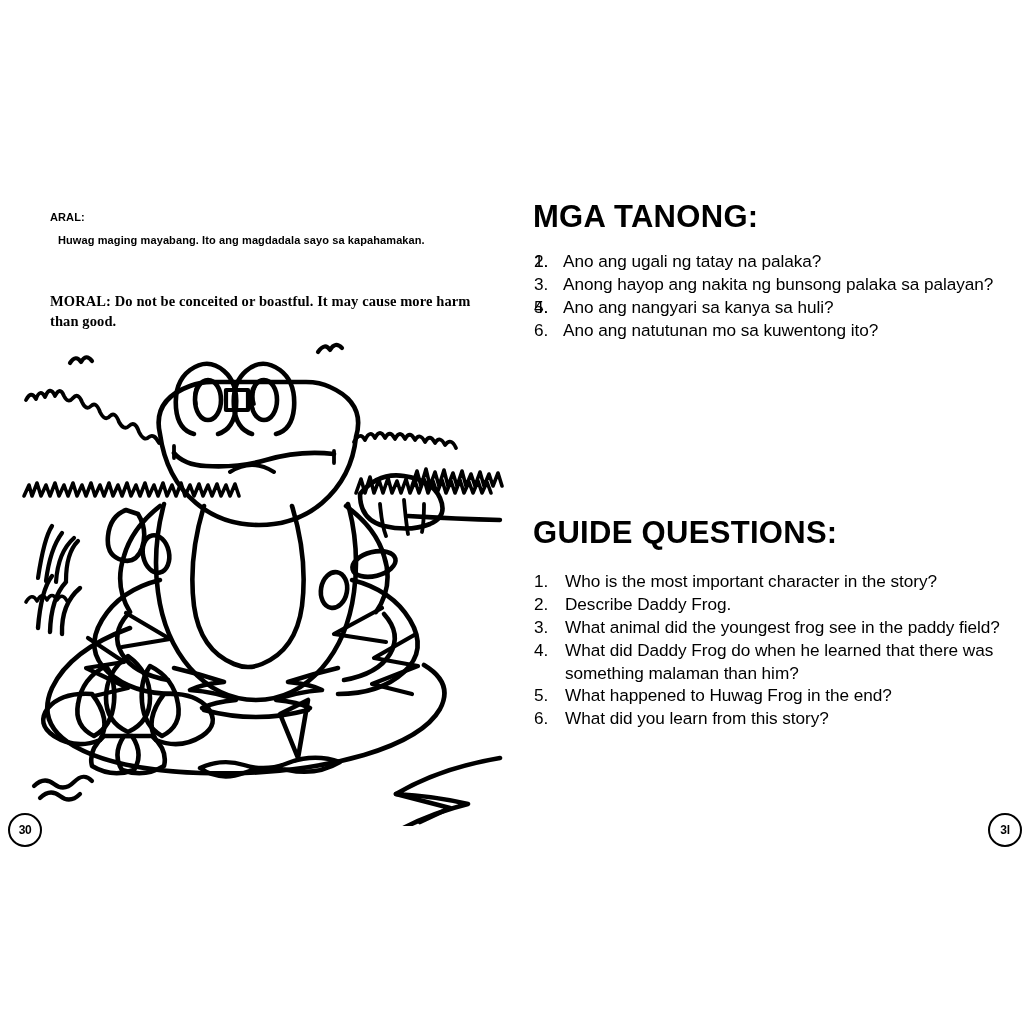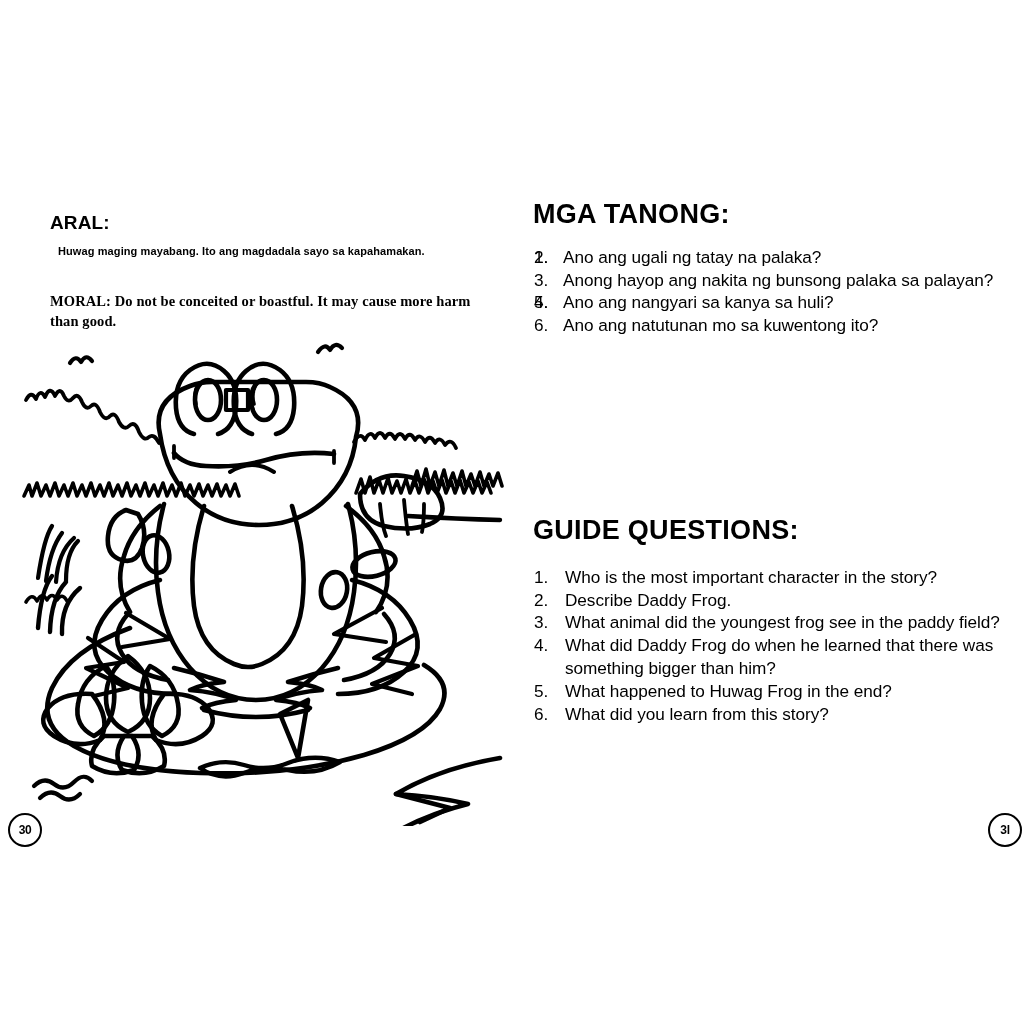--- a/index.html
+++ b/index.html
@@ -28,21 +28,21 @@
   .page-right { left: 512px; }
 
   
   .lesson-block {
     position: absolute;
     left: 50px;
     top: 210px;
     width: 430px;
   }
   .aral-label {
-    font-size: 19px;
+    font-size: 11px;
     font-weight: bold;
     line-height: 1.38;
     letter-spacing: 0.1px;
     margin: 0;
   }
   .aral-text {
     font-size: 11px;
     font-weight: bold;
     line-height: 1.38;
     letter-spacing: 0.1px;
@@ -75,21 +75,21 @@
   
   .section {
     position: absolute;
     left: 533px;
     width: 472px;
   }
   .sec-tagalog { top: 200px; }
   .sec-english { top: 516px; }
 
   .section-heading {
-    font-size: 27px;
+    font-size: 31px;
     font-weight: bold;
     letter-spacing: 0.3px;
     margin: 0 0 16px 0;
     line-height: 1.1;
   }
 
   ol.qlist {
     list-style: none;
     margin: 0;
     padding: 0;
@@ -464,21 +464,21 @@
     <li>
       <span class="num">2.</span>
       <span>Describe Daddy Frog.</span>
     </li>
     <li>
       <span class="num">3.</span>
       <span>What animal did the youngest frog see in the paddy field?</span>
     </li>
     <li>
       <span class="num">4.</span>
-      <span>What did Daddy Frog do when he learned that there was something bigger than him?</span>
+      <span>What did Daddy Frog do when he learned that there was something malaman than him?</span>
     </li>
     <li>
       <span class="num">5.</span>
       <span>What happened to Huwag Frog in the end?</span>
     </li>
     <li>
       <span class="num">6.</span>
       <span>What did you learn from this story?</span>
     </li>
   </ol>

